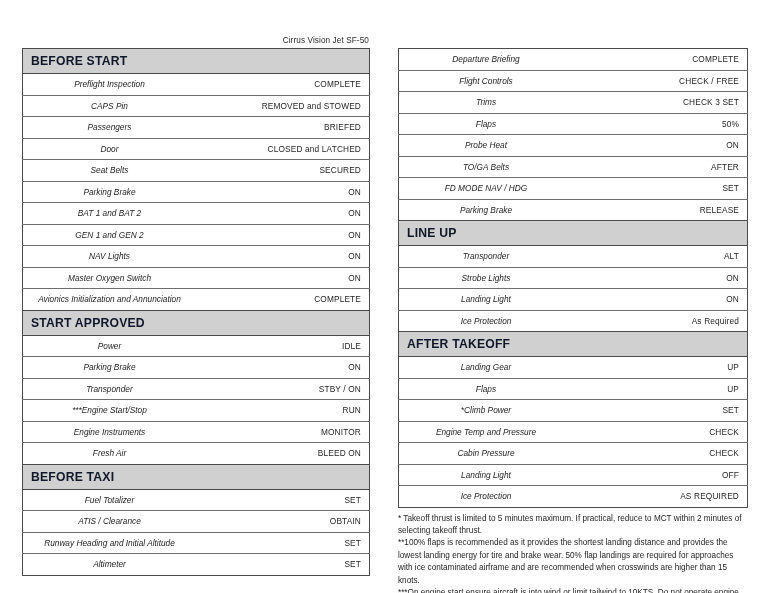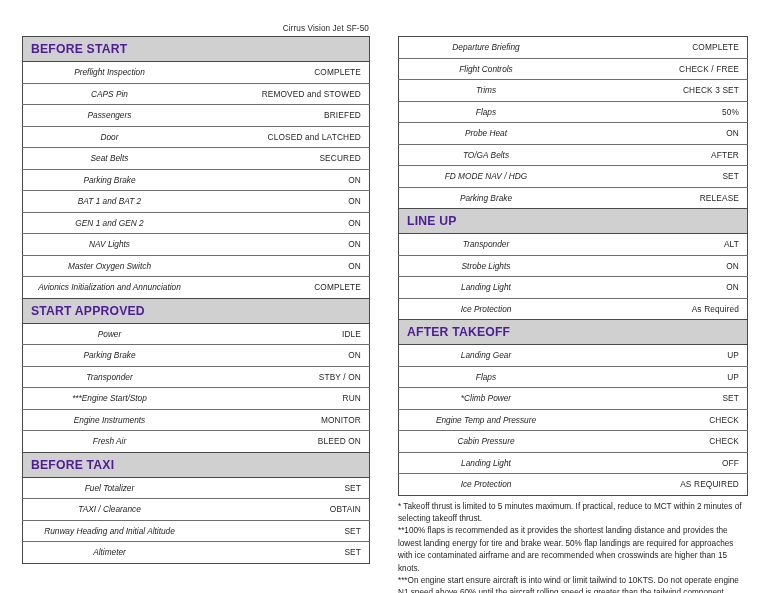--- a/index.html
+++ b/index.html
@@ -17,21 +17,21 @@
     overflow: hidden;
   }
   .page {
     position: absolute;
     left: 0; top: 0;
     width: 768px;
     height: 593px;
   }
   .col {
     position: absolute;
-    top: 0;
+    top: 12px;
   }
   .col-left  { left: 22px;  width: 348px; }
   .col-right { left: 398px; width: 350px; }
 
   .doc-header {
     text-align: right;
     font-size: 8.2px;
     color: #2a2a2a;
     padding-right: 1px;
     height: 14px;
@@ -49,21 +49,21 @@
   }
   table.checklist tr.section-row > td {
     background: #d0d0d0;
     font-weight: bold;
     font-size: 12.2px;
     height: 24px;
     padding: 0 8px;
     border-top: 1.4px solid #4a4a4a;
     border-bottom: 1.4px solid #4a4a4a;
     letter-spacing: 0.2px;
-    color: #4c1d95;
+    color: #0f172a;
   }
   table.checklist tr.section-row:first-child > td {
     border-top: none;
   }
   table.checklist tr.item-row > td {
     height: 20.5px;
     font-size: 8.3px;
     border-top: 1px solid #6e6e6e;
     padding: 0 8px;
     color: #1f1f1f;
@@ -171,21 +171,21 @@
             <td class="item-value">BLEED ON</td>
           </tr>
           <tr class="section-row">
             <td colspan="2">BEFORE TAXI</td>
           </tr>
           <tr class="item-row">
             <td class="item-label">Fuel Totalizer</td>
             <td class="item-value">SET</td>
           </tr>
           <tr class="item-row">
-            <td class="item-label">TAXI / Clearance</td>
+            <td class="item-label">ATIS / Clearance</td>
             <td class="item-value">OBTAIN</td>
           </tr>
           <tr class="item-row">
             <td class="item-label">Runway Heading and Initial Altitude</td>
             <td class="item-value">SET</td>
           </tr>
           <tr class="item-row">
             <td class="item-label">Altimeter</td>
             <td class="item-value">SET</td>
           </tr>

